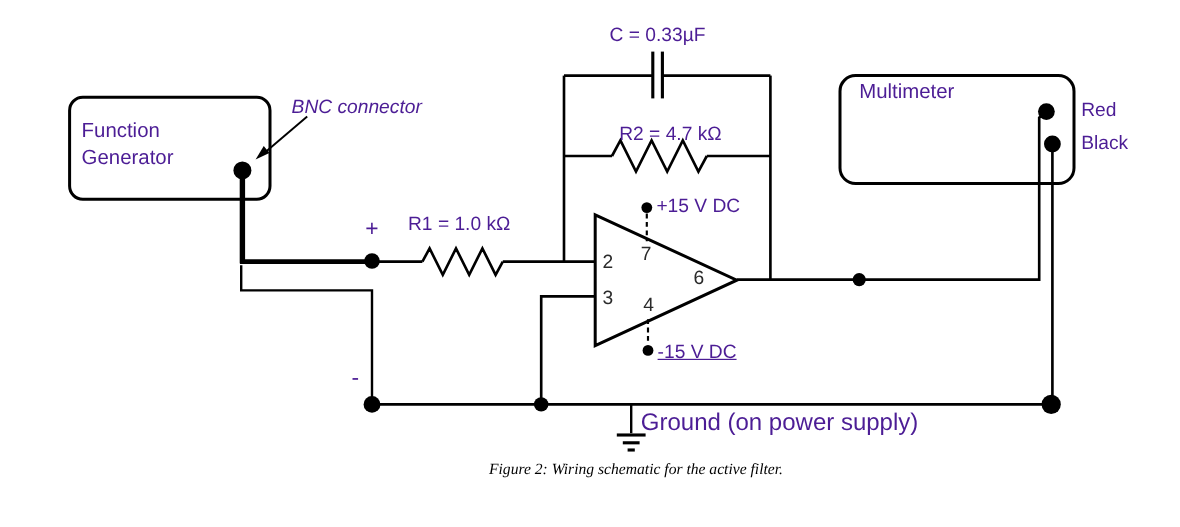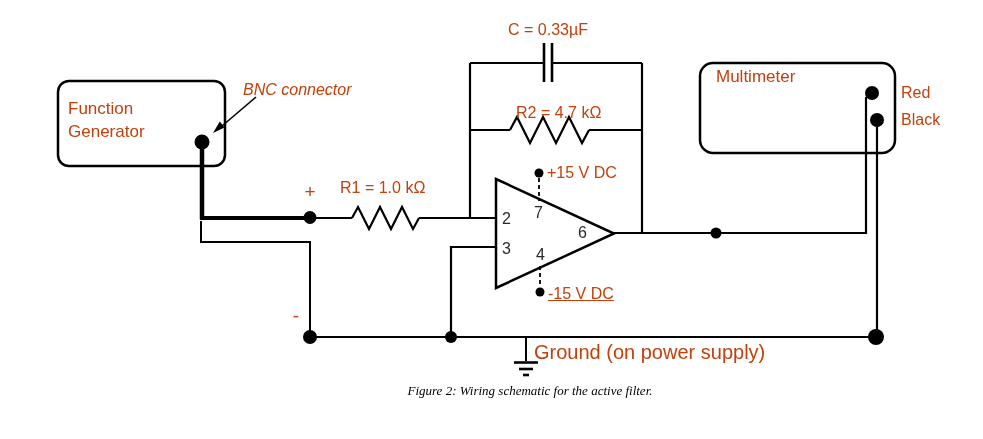--- a/index.html
+++ b/index.html
@@ -1,21 +1,21 @@
 <!DOCTYPE html>
 <html><head>
 <meta charset="utf-8">
 <style>
   html,body{margin:0;padding:0;background:#fff;}
   #stage{
     position:relative;width:983px;height:439px;background:#ffffff;
     font-family:"Liberation Sans",sans-serif;color:#000;overflow:hidden;
   }
   #wires{position:absolute;left:0;top:0;}
-  .lbl{position:absolute;white-space:nowrap;color:#c2410c;line-height:1.1;}
+  .lbl{position:absolute;white-space:nowrap;color:#4c1d95;line-height:1.1;}
   .f16{font-size:16px;}
   .f17{font-size:17px;}
   .f15{font-size:20px;}
   .pin{font-size:16px;color:#2a2a2a;}
   .sign{font-size:19px;font-weight:400;}
   .caption{
     position:absolute;left:80px;top:383px;width:900px;text-align:center;
     font-family:"Liberation Serif",serif;font-style:italic;font-size:13px;color:#000;
   }
   .caption .cap-line{height:22px;}

